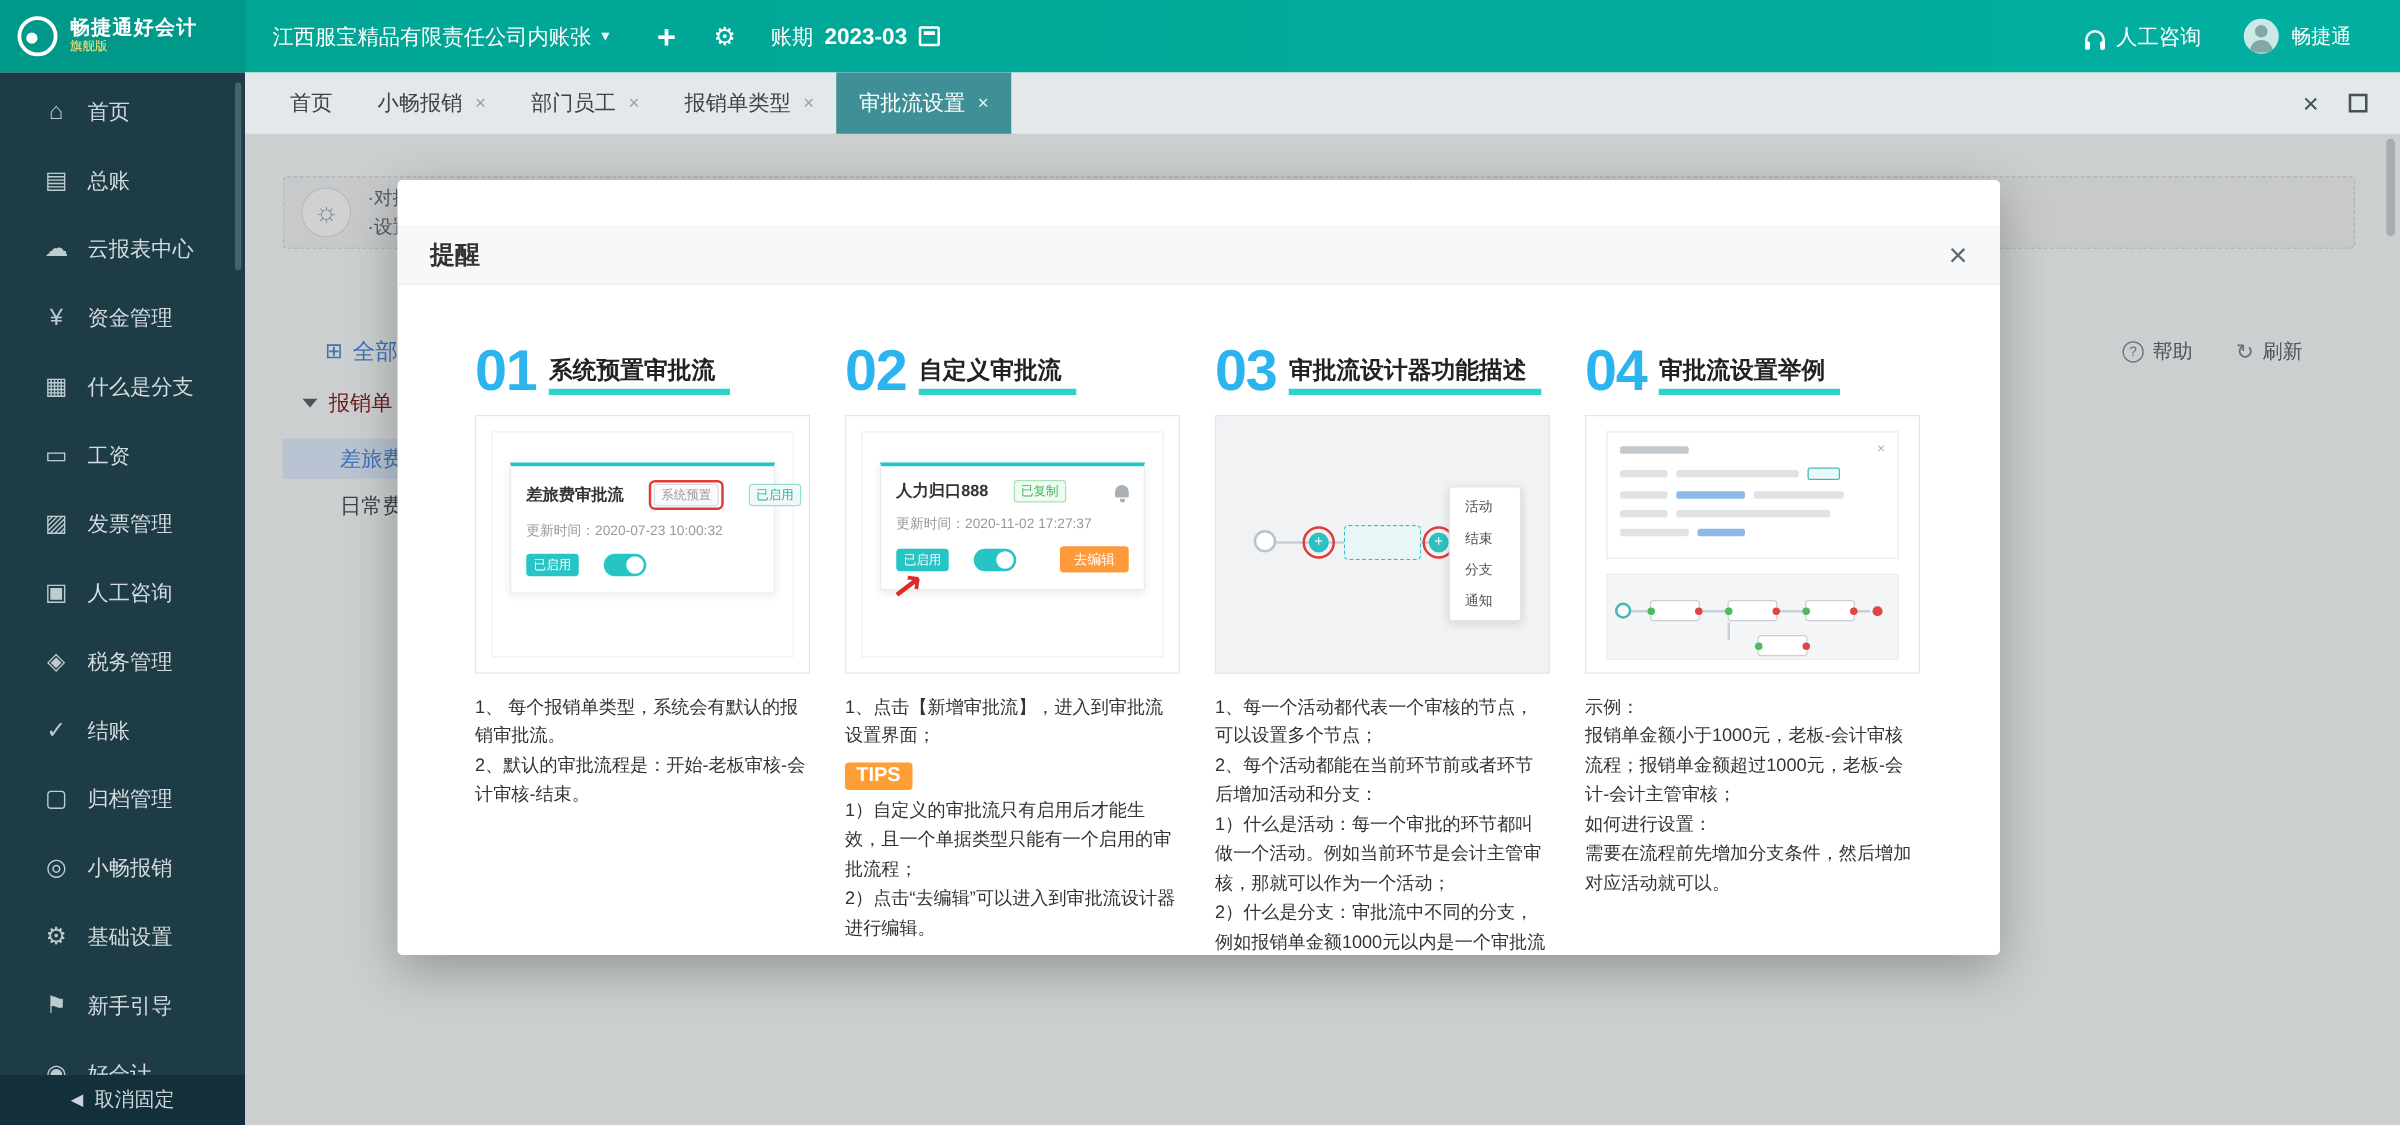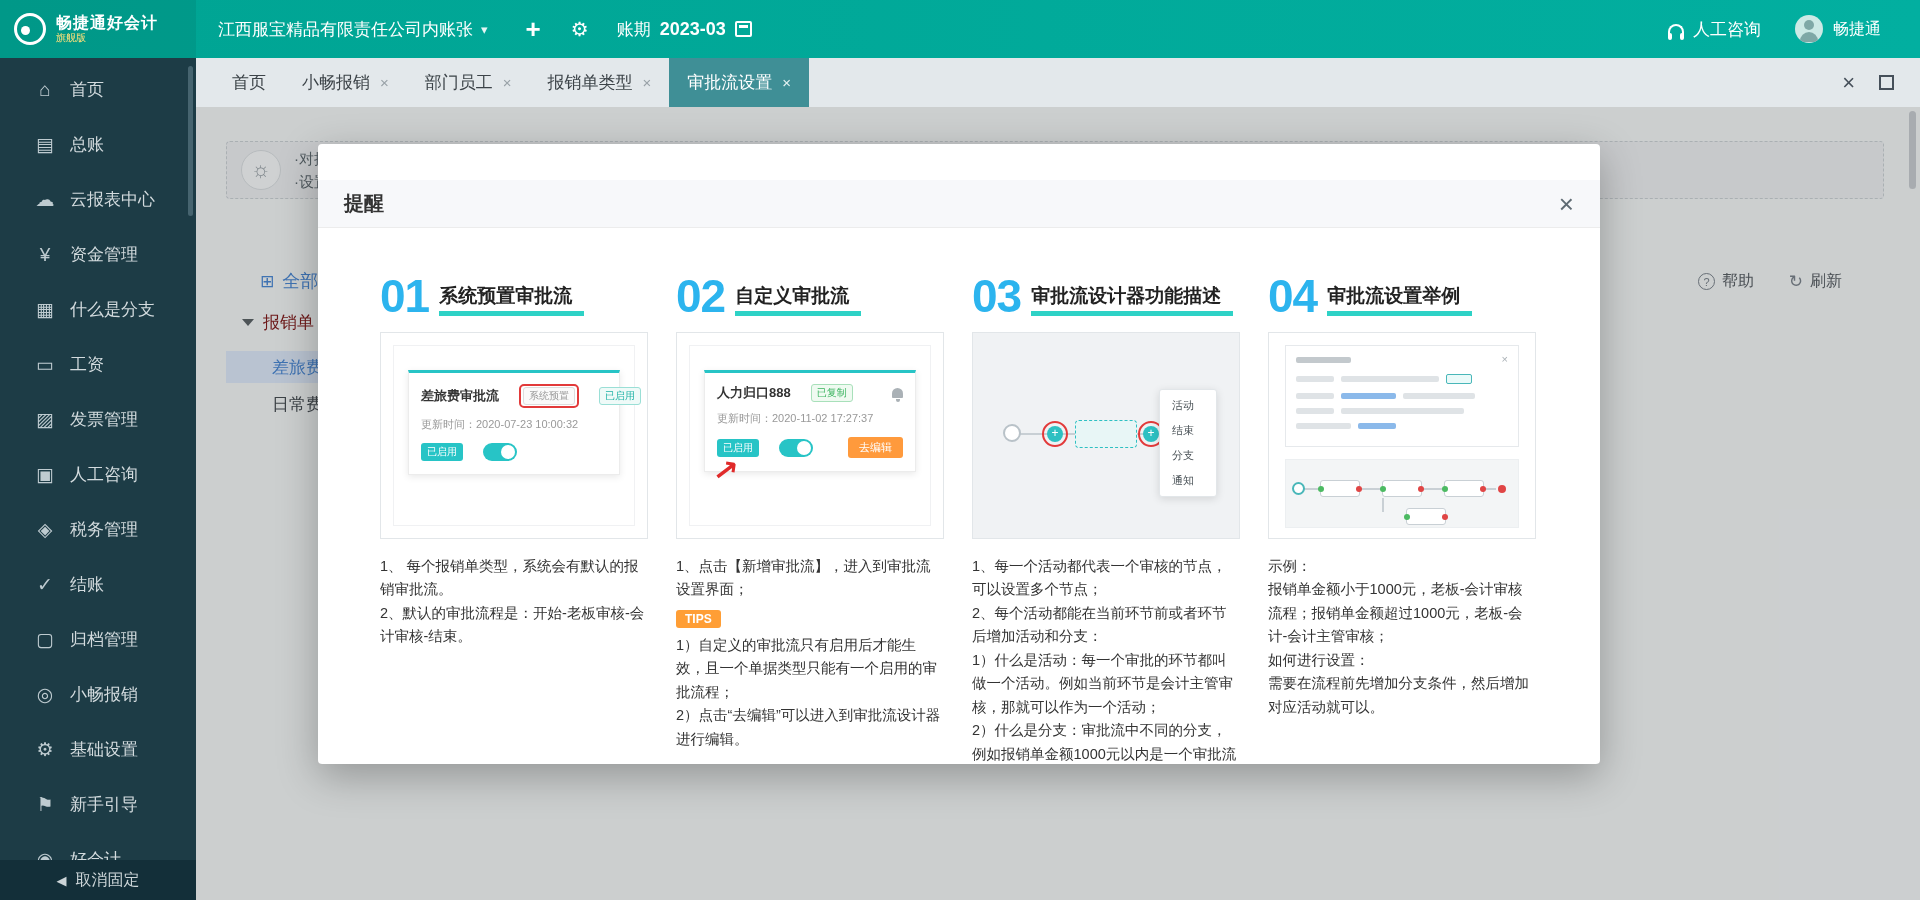--- a/index.html
+++ b/index.html
@@ -87,21 +87,21 @@
   .modal-body { display:flex; gap:28px; padding:38px 62px 0; }
   .col { width:268px; }
   .col-head { display:flex; align-items:flex-end; gap:10px; height:50px; }
   .num { font-size:46px; font-weight:800; color:#2cb4ee; line-height:.88; letter-spacing:-1px; }
   .heading { position:relative; font-size:19px; font-weight:bold; color:#222; padding-bottom:7px; }
   .heading::after { content:""; position:absolute; left:0; right:-12px; bottom:0; height:5px; background:#2ed2c6; }
   .shot { position:relative; margin-top:16px; height:207px; border:1px solid #e2e6e9; background:#fff; overflow:hidden; }
   .shot.gray { background:#f0f2f4;padding-left:40px; }
   .desc { margin-top:16px; font-size:14.5px; line-height:1.62; color:#333; white-space:pre-line; }
   .desc.tight { margin-top:6px; }
-  .tips { display:inline-block; margin-top:8px; background:#ff9e35; color:#fff; font-size:12px; font-weight:bold; padding:2px 9px; border-radius:3px; }
+  .tips { display:inline-block; margin-top:8px; background:#ff9e35; color:#fff; font-size:16px; font-weight:bold; padding:2px 9px; border-radius:3px; }
 
   
   .mini-frame { position:absolute; inset:12px; border:1px solid #f0f1f3; }
   .mini-card { position:absolute; left:14px; right:14px; top:24px; background:#fff; border:1px solid #ececec; border-top:3px solid #27c4c6; box-shadow:0 2px 7px rgba(0,0,0,.09); padding:11px 12px 13px; }
   .mc-row { display:flex; align-items:center; gap:20px; }
   .mc-row.bottom { margin-top:11px; position:relative; }
   .mc-title { font-size:13px; font-weight:bold; color:#333; white-space:nowrap; }
   .red-ring { display:inline-flex; border:2px solid #e23a3a; border-radius:5px; padding:1px 2px; }
   .tag-outline { font-size:10px; color:#999; border:1px solid #ddd; background:#fafafa; border-radius:3px; padding:1px 5px; white-space:nowrap; }
   .tag-teal-outline { font-size:10px; color:#21b3a6; border:1px solid #9adfd6; background:#effaf8; border-radius:3px; padding:1px 5px; white-space:nowrap; }

